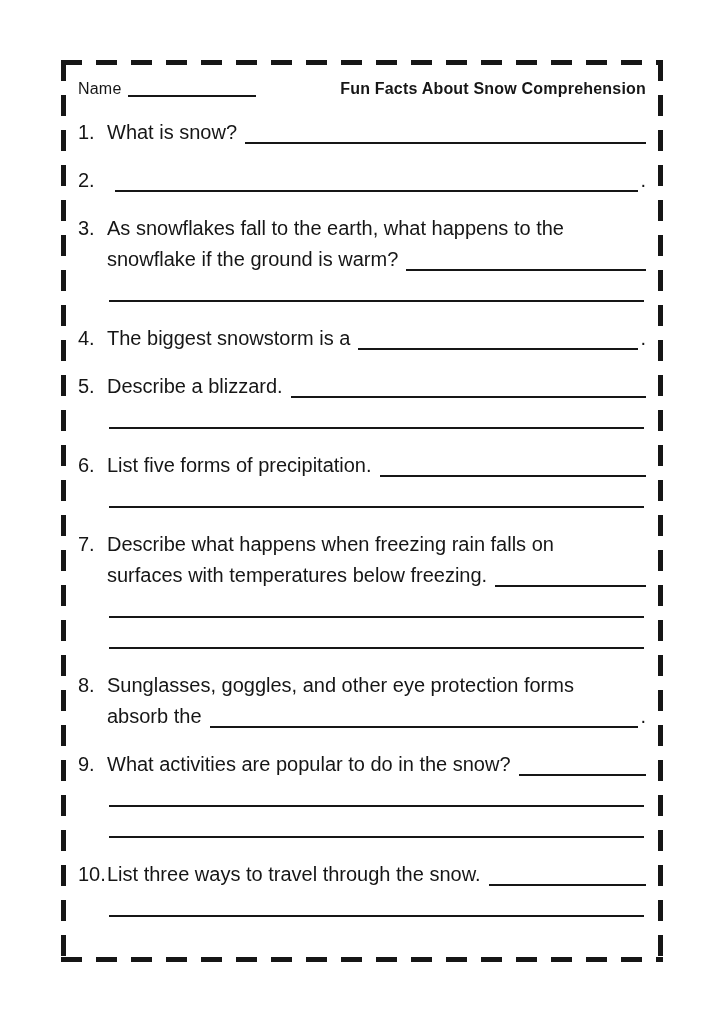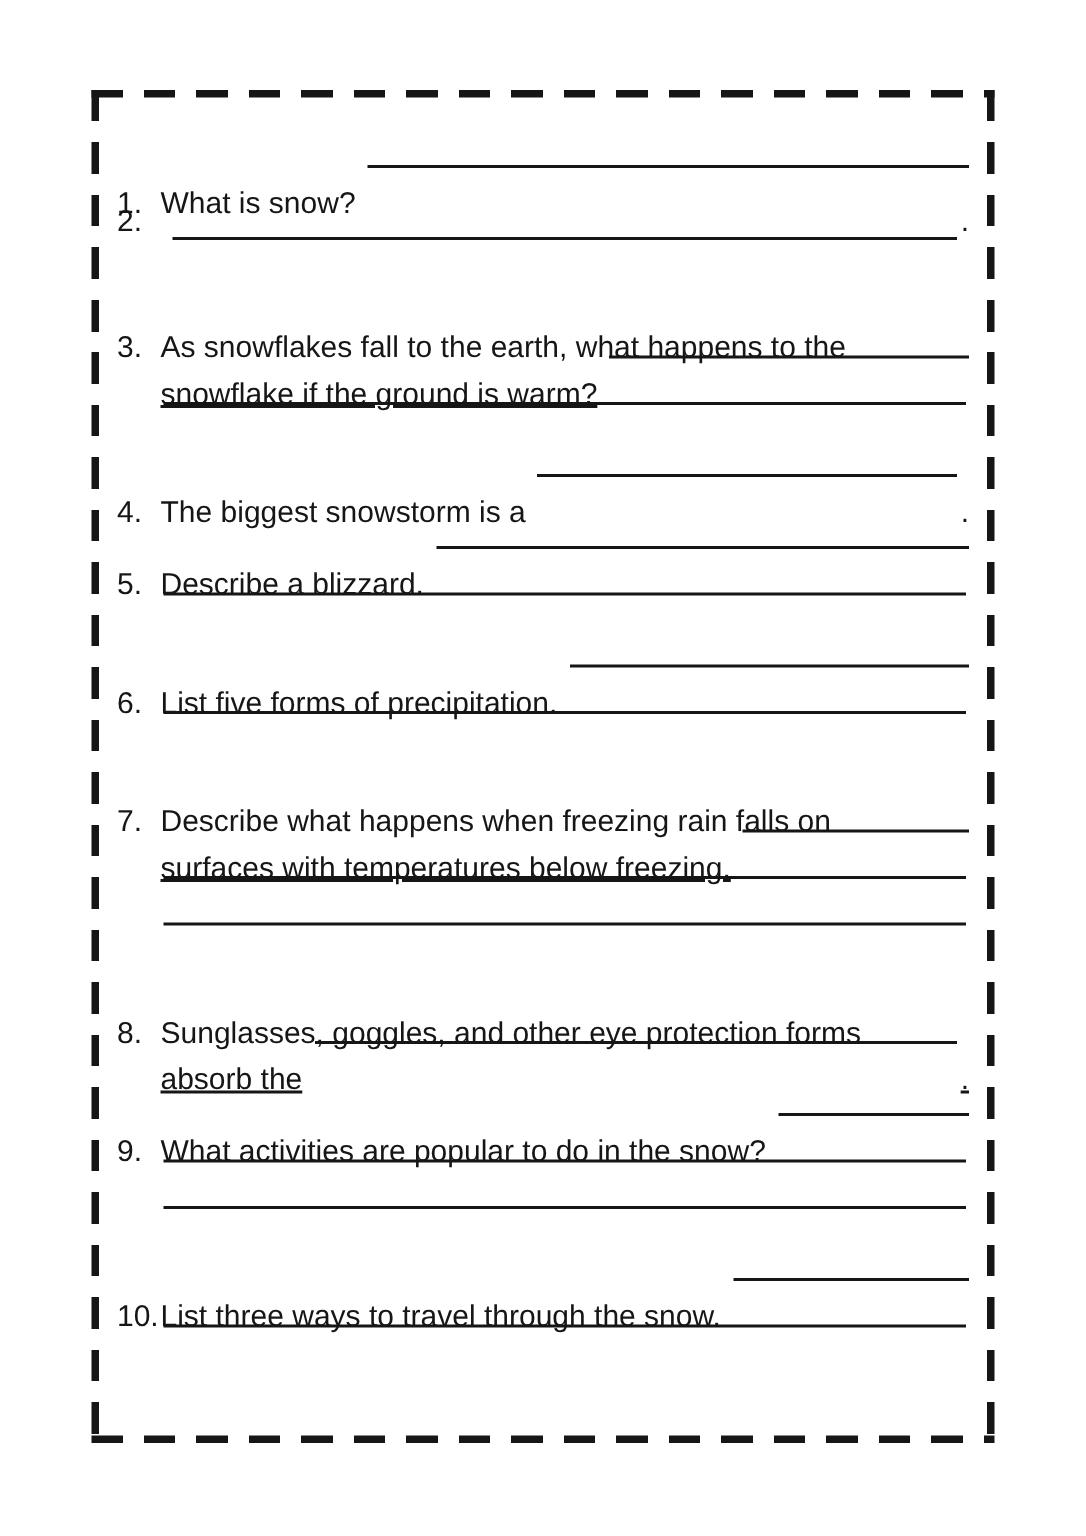--- a/index.html
+++ b/index.html
@@ -56,23 +56,23 @@
   .question { margin-top: 17px; }
   .question:first-child { margin-top: 0; }
   .row {
     display: flex;
     align-items: baseline;
     height: 31px;
     font-size: 20px;
     line-height: 31px;
     white-space: nowrap;
   }
-  .row.cont { padding-left: 29px; text-decoration: underline; }
+  .row.cont { padding-left: 29px; }
   .num { flex: none; width: 29px; }
-  .q-text { flex: none; margin-top: 36px; }
+  .q-text { flex: none; }
   .blank {
     flex: 1 1 auto;
     align-self: stretch;
     position: relative;
     margin-left: 8px;
     min-width: 40px;
   }
   .blank::after {
     content: "";
     position: absolute;
@@ -81,20 +81,26 @@
   }
   .blank.full { margin-left: 2px; margin-right: 2px; }
   .suffix { flex: none; padding-left: 2px; }
 </style>
 </head>
 <body>
 
 <div class="page">
   <div class="sheet">
 
+    <div class="header">
+      <div>
+        <span class="name-label">Name</span><span class="name-blank"></span>
+      </div>
+      <div class="title">Fun Facts About Snow Comprehension</div>
+    </div>
 
     <div class="questions">
         <div class="question">
           <div class="row">
             <span class="num">1.</span>
             <span class="q-text">What is snow?</span>
             <span class="blank"></span>
           </div>
         </div>
         <div class="question">

